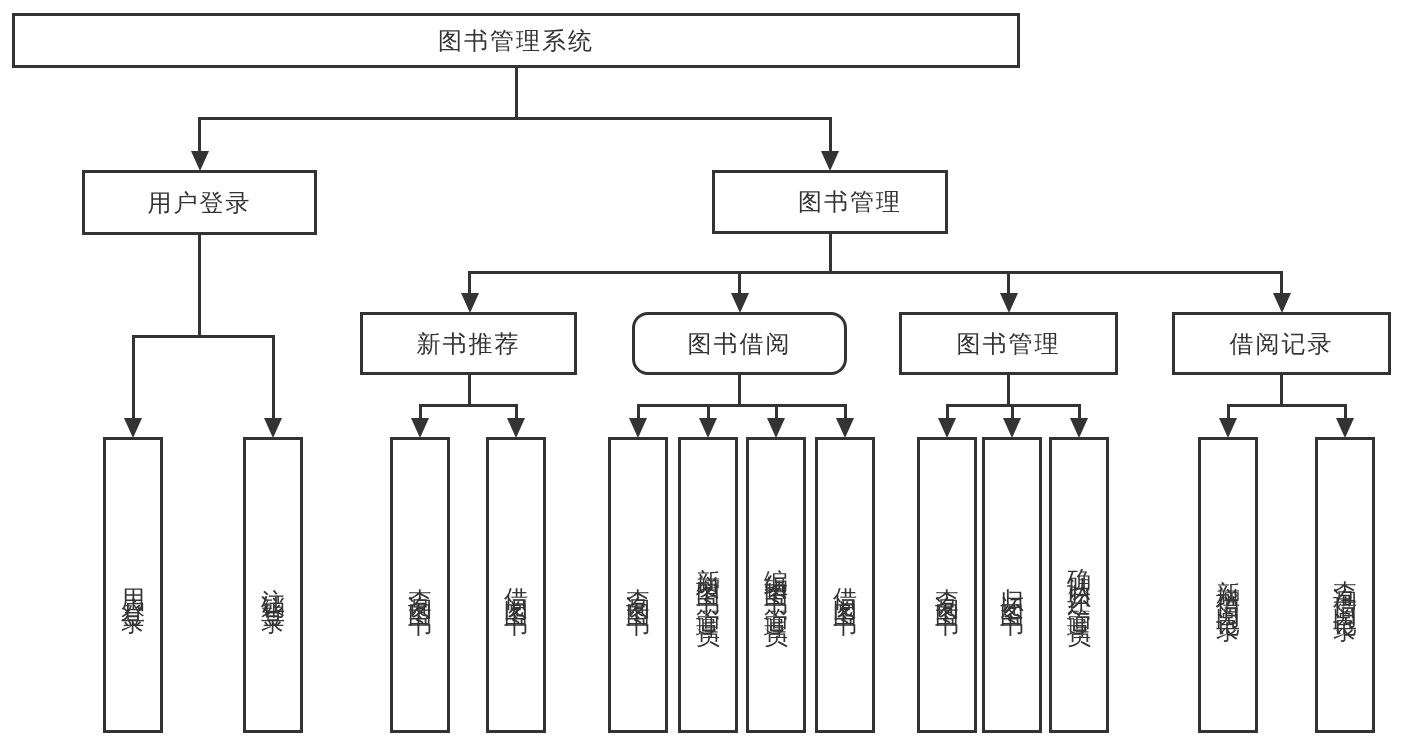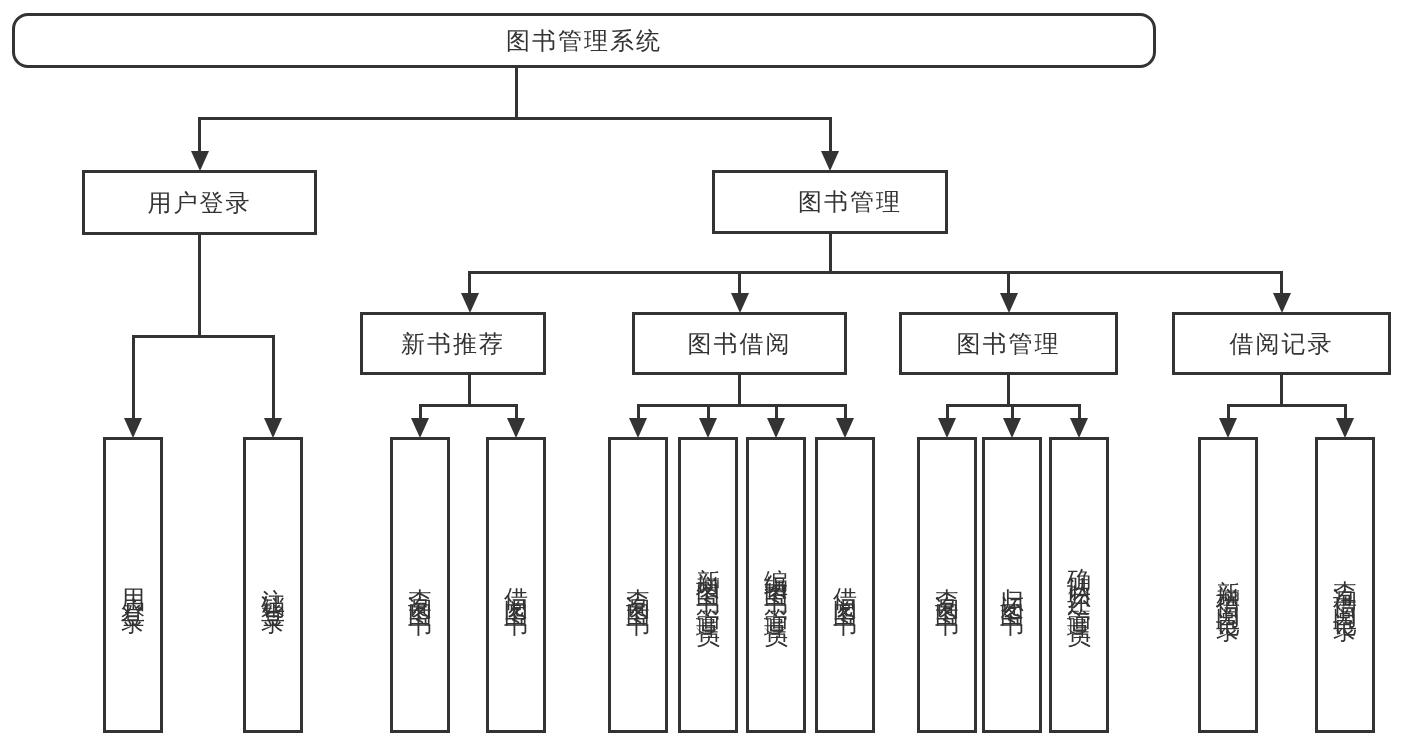--- a/index.html
+++ b/index.html
@@ -53,33 +53,33 @@
     font-size:19px;
     letter-spacing:1px;
     z-index:10;
     white-space:nowrap;
   }
 </style>
 </head>
 <body>
 
 <div id="canvas">
-<div class="node horizontal" style="left: 12px; top: 13px; width: 1144px; height: 55px; border-radius: 16px;">
+<div class="node horizontal" style="left: 12px; top: 13px; width: 1008px; height: 55px;">
       <span class="label">图书管理系统</span>
     </div>
     <div class="node horizontal" style="left: 82px; top: 170px; width: 235px; height: 65px;">
       <span class="label">用户登录</span>
     </div>
     <div class="node horizontal" style="left: 712px; top: 170px; width: 236px; height: 64px; padding-left: 40px;">
       <span class="label">图书管理</span>
     </div>
-    <div class="node horizontal" style="left: 360px; top: 312px; width: 186px; height: 63px;">
+    <div class="node horizontal" style="left: 360px; top: 312px; width: 217px; height: 63px;">
       <span class="label">新书推荐</span>
     </div>
-    <div class="node horizontal" style="left: 632px; top: 312px; width: 215px; height: 63px;">
+    <div class="node horizontal" style="left: 632px; top: 312px; width: 215px; height: 63px; border-radius: 16px;">
       <span class="label">图书借阅</span>
     </div>
     <div class="node horizontal" style="left: 899px; top: 312px; width: 219px; height: 63px;">
       <span class="label">图书管理</span>
     </div>
     <div class="node horizontal" style="left: 1172px; top: 312px; width: 219px; height: 63px;">
       <span class="label">借阅记录</span>
     </div>
     <div class="node vertical" style="left: 103px; top: 437px; width: 60px; height: 296px;">
       <span class="label">用户登录</span>

